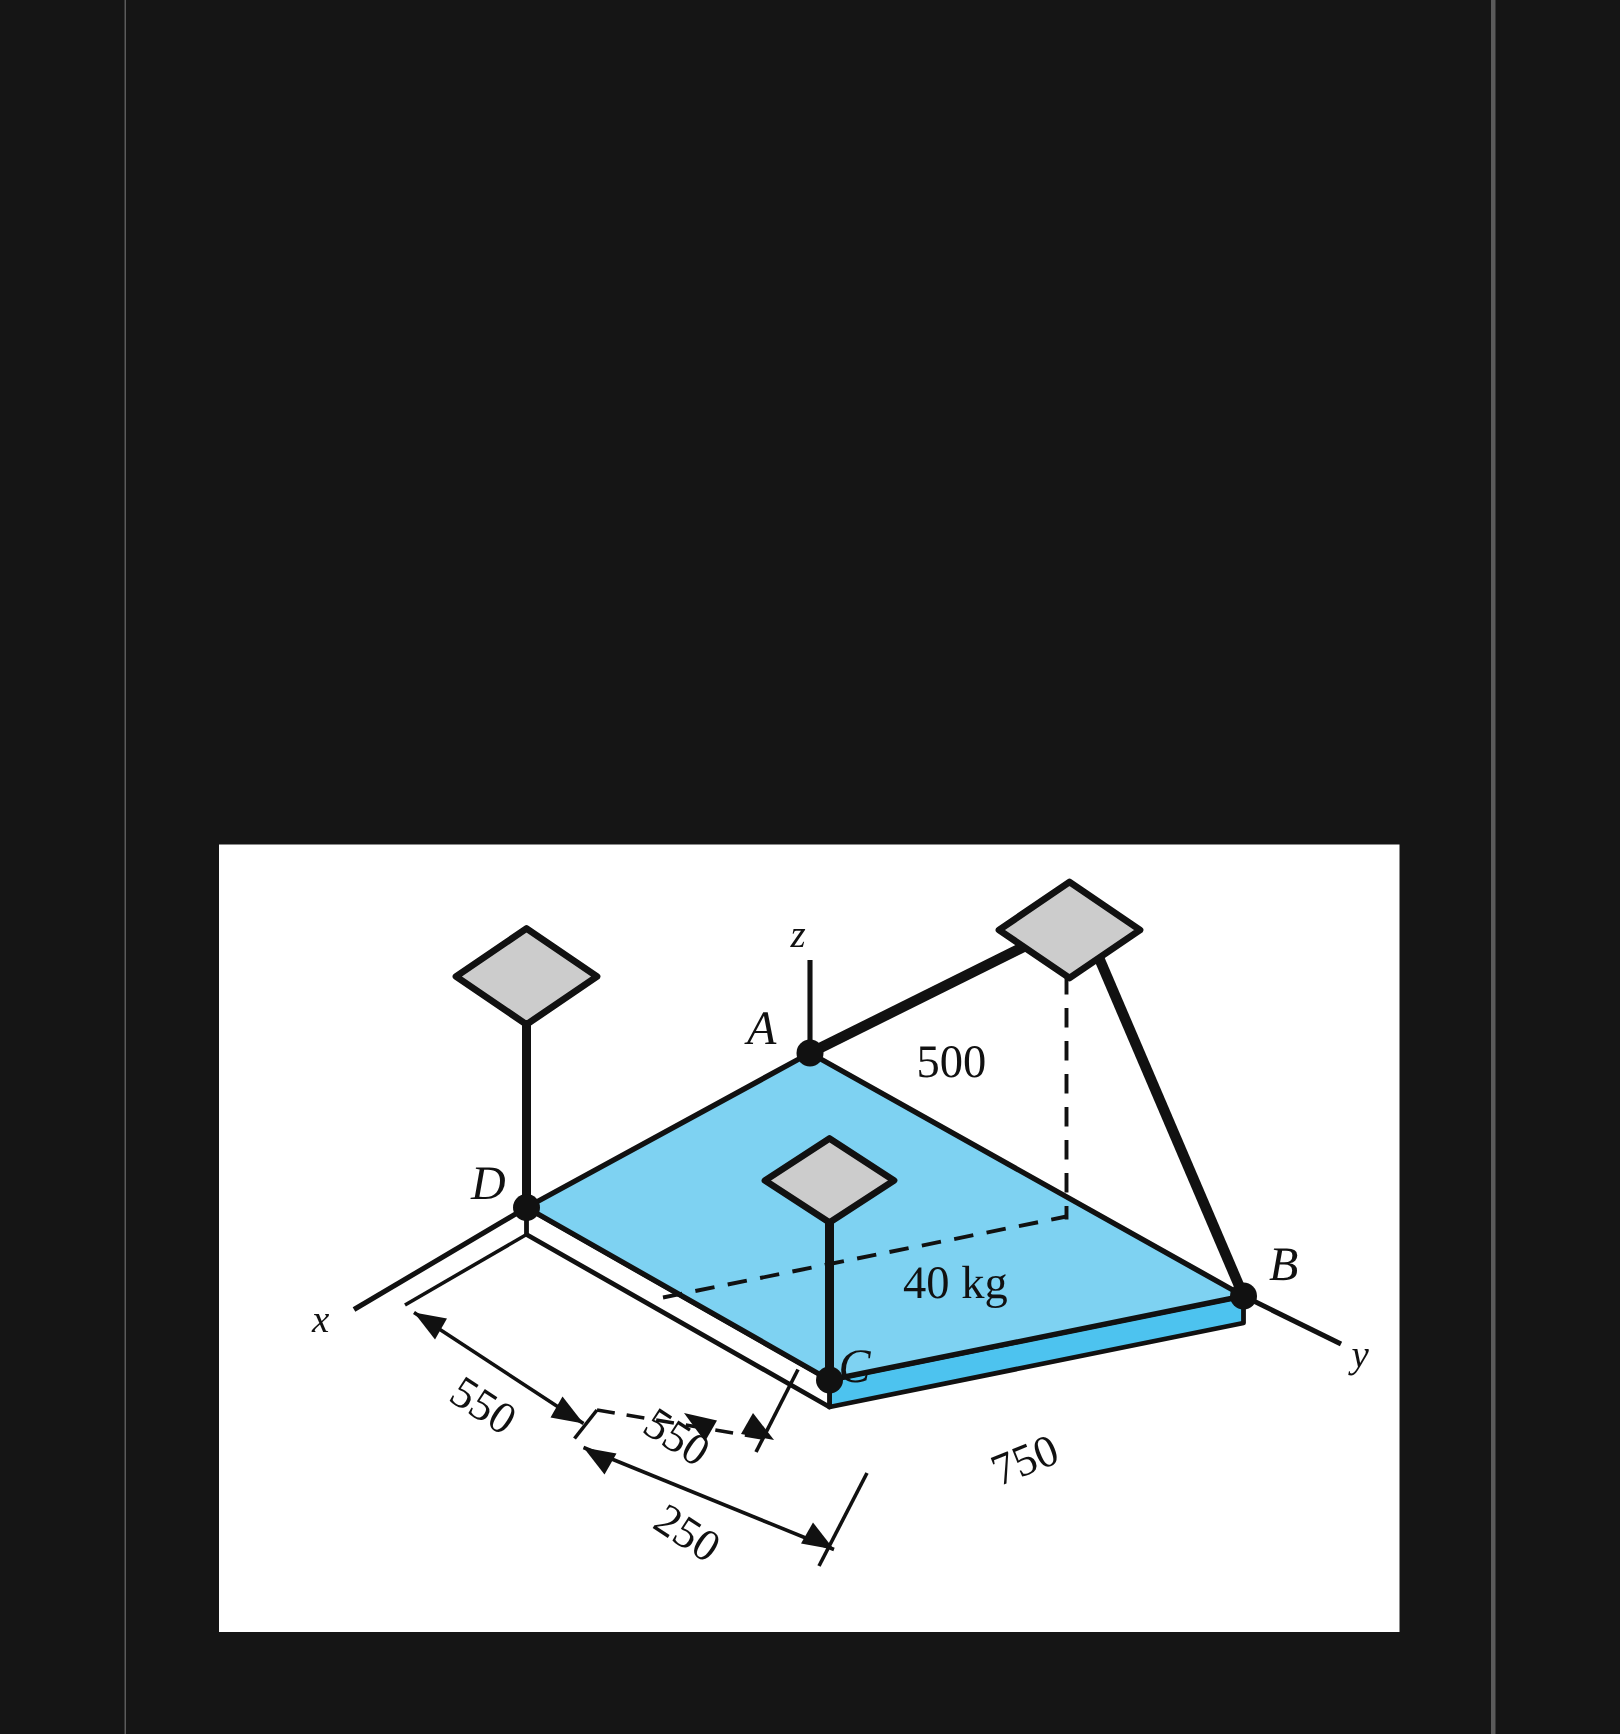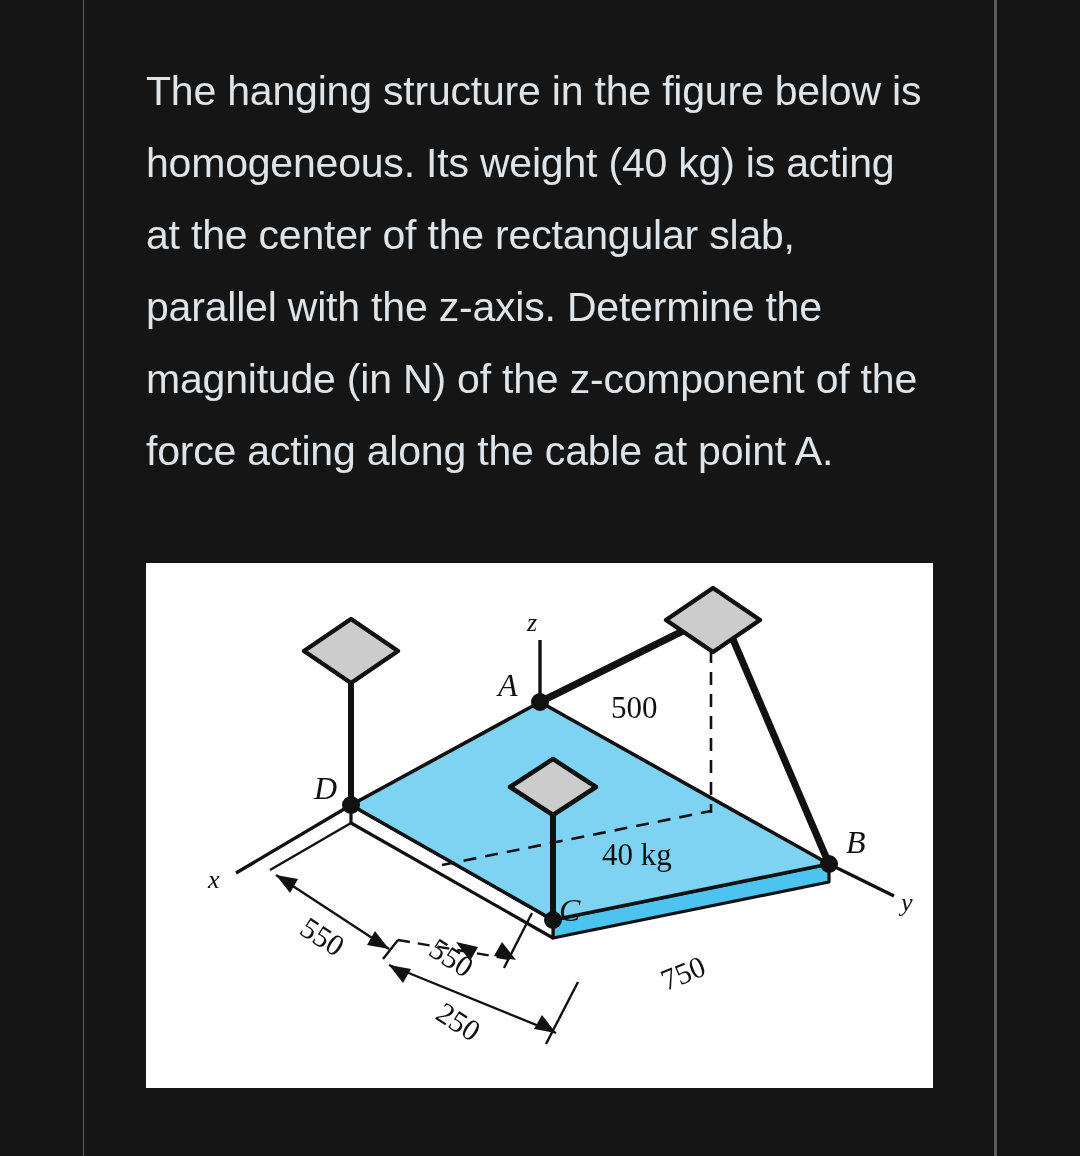--- a/index.html
+++ b/index.html
@@ -71,21 +71,20 @@
   }
 </style>
 </head>
 <body>
 
 <div class="page-rule left"></div>
 <div class="page-rule right"></div>
 
 <div class="content">
 
-  <div class="question-text">The hanging structure in the figure below is homogeneous. Its weight (40 kg) is acting at the center of the rectangular slab, parallel with the z-axis. Determine the magnitude (in N) of the z-component of the force acting along the cable at point A.</div>
 
   <div class="figure-panel">
     <svg viewBox="0 0 787 525" width="787" height="525">
 
       <polygon points="407,357 683,301 683,319 407,375" fill="#4dc3ef" stroke="#111111" stroke-width="3.2" stroke-linejoin="round"></polygon>
 
       <polygon points="205,242 407,357 407,375 205,260" fill="#ffffff" stroke="#111111" stroke-width="3.2" stroke-linejoin="round"></polygon>
 
       <polygon points="205,242 394,139 683,301 407,357" fill="#7ed2f2" stroke="#111111" stroke-width="3.6" stroke-linejoin="round"></polygon>
 

